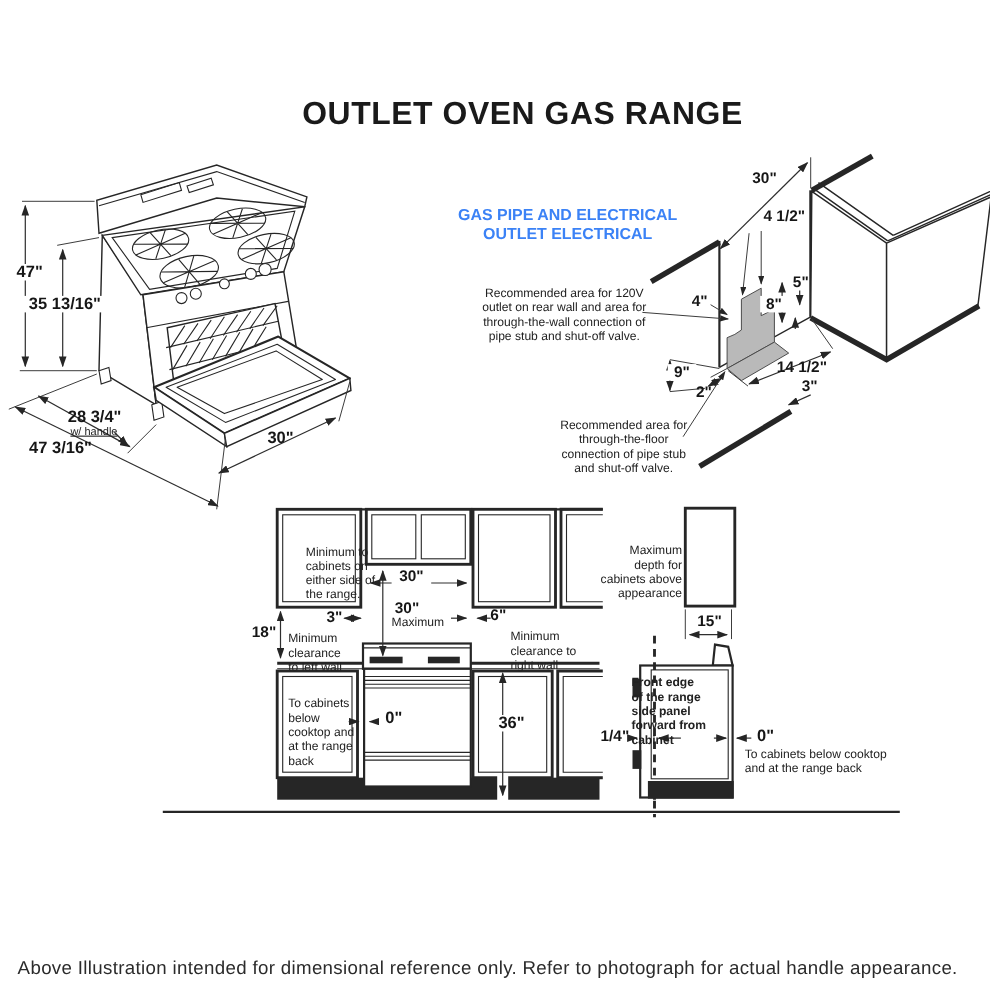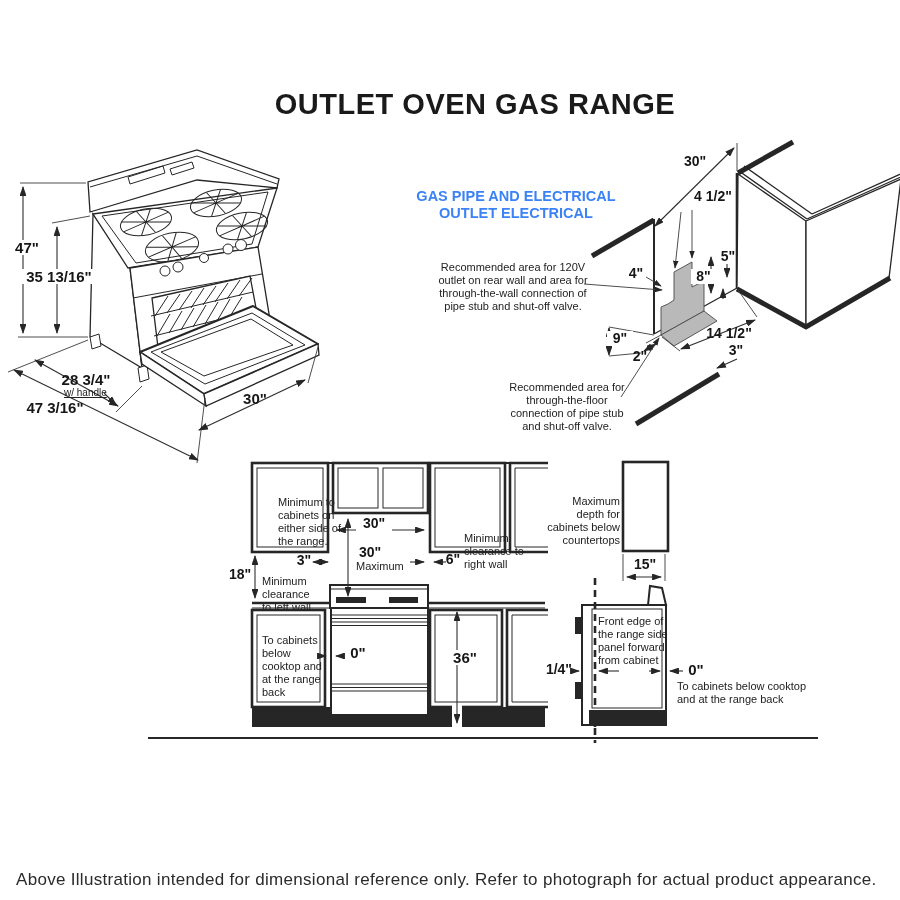--- a/index.html
+++ b/index.html
@@ -248,25 +248,25 @@
 <div class="lbl" style="left:725px;top:343px;width:22px;">3"</div>
 
 <div class="note" style="left:262px;top:496px;width:64px;margin-left:16px;">Minimum to cabinets on either side of the range.</div>
 <div class="lbl bgw" style="left:356px;top:516px;width:32px;">30"</div>
 <div class="lbl" style="left:354px;top:545px;width:32px;">30"</div>
 <div class="note" style="left:356px;top:560px;width:46px;">Maximum</div>
 <div class="lbl" style="left:293px;top:553px;width:22px;">3"</div>
 <div class="lbl" style="left:442px;top:552px;width:22px;">6"</div>
 <div class="lbl" style="left:226px;top:567px;width:28px;">18"</div>
 <div class="note" style="left:262px;top:534px;width:54px;margin-top:41px;">Minimum clearance to left wall</div>
-<div class="note" style="left:464px;top:532px;width:66px;">Minimum clearance to right wall</div>
+<div class="note" style="left:464px;top:573px;width:66px;">Minimum clearance to right wall</div>
 <div class="note" style="left:262px;top:634px;width:62px;">To cabinets below cooktop and at the range back</div>
 <div class="lbl lbl15" style="left:345px;top:645px;width:26px;">0"</div>
 <div class="lbl lbl15 bgw" style="left:447px;top:650px;width:32px;">36"</div>
 
-<div class="note rgt" style="left:546px;top:495px;width:74px;">Maximum depth for cabinets below countertops</div>
+<div class="note rgt" style="left:546px;top:495px;width:74px;">Maximum depth for cabinets above appearance</div>
 <div class="lbl" style="left:629px;top:557px;width:32px;">15"</div>
-<div class="note" style="left:598px;top:615px;width:70px;">Front edge of the range side panel forward from cabinet</div>
+<div class="note" style="left:574px;top:615px;width:70px;font-weight:bold;">Front edge of the range side panel forward from cabinet</div>
 <div class="lbl rgt" style="left:542px;top:662px;width:30px;">1/4"</div>
 <div class="lbl lbl15" style="left:684px;top:662px;width:24px;">0"</div>
 <div class="note" style="left:677px;top:680px;width:132px;">To cabinets below cooktop and at the range back</div>
 
-<div class="caption" style="left:16px;top:870px;width:872px;">Above Illustration intended for dimensional reference only. Refer to photograph for actual product appearance.</div>
+<div class="caption" style="left:16px;top:870px;width:872px;">Above Illustration intended for dimensional reference only. Refer to photograph for actual handle appearance.</div>
 
 </body></html>

